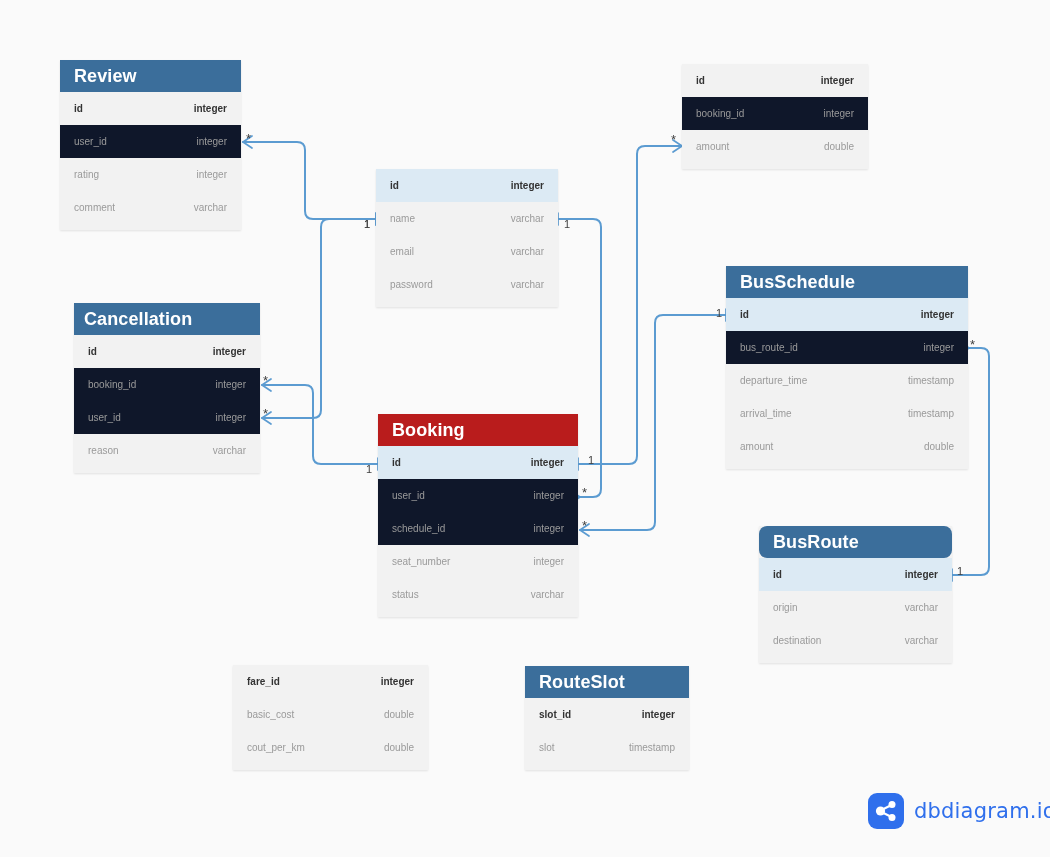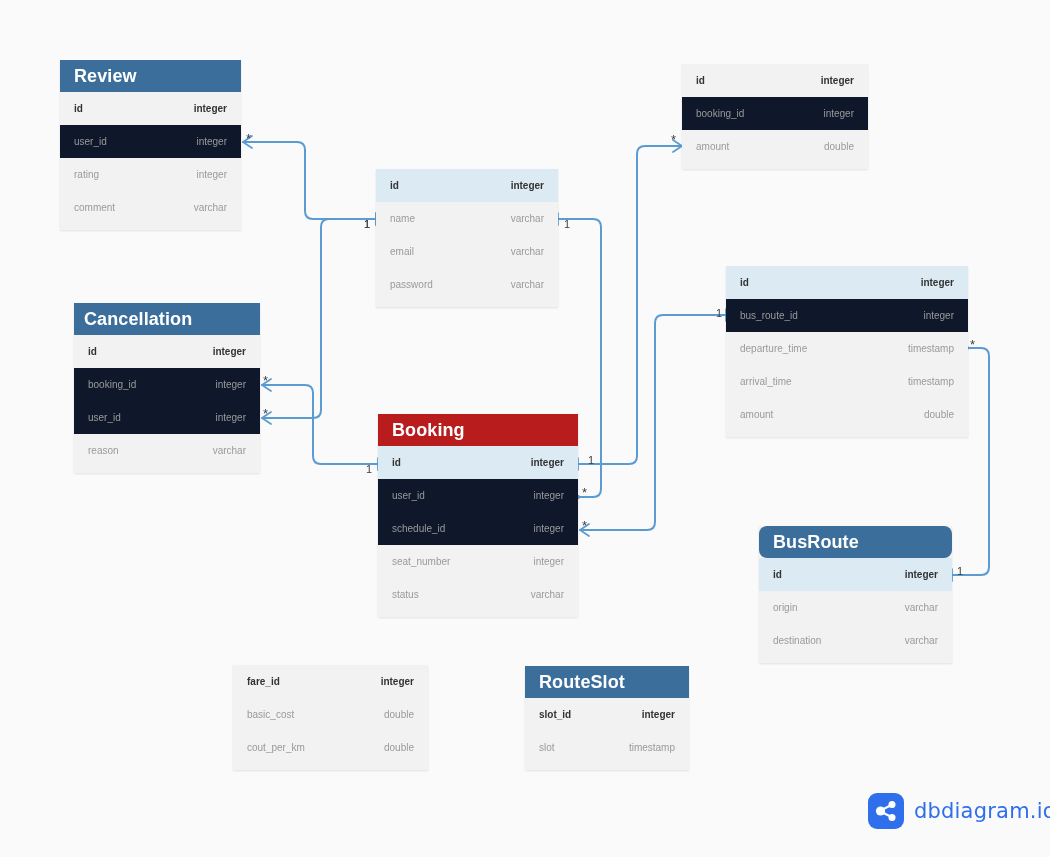--- a/index.html
+++ b/index.html
@@ -220,20 +220,21 @@
           <span class="field-name">user_id</span>
           <span class="field-type">integer</span>
         </div>
         <div class="field-row">
           <span class="field-name">reason</span>
           <span class="field-type">varchar</span>
         </div>
         <div class="card-pad-bottom"></div>
       </div>
       <div class="table-card" style="left: 726px; top: 266px; width: 242px;">
+        <div class="table-header" style="background: rgb(59, 110, 155);">BusSchedule</div>
         <div class="field-row pk fk">
           <span class="field-name">id</span>
           <span class="field-type">integer</span>
         </div>
         <div class="field-row fk">
           <span class="field-name">bus_route_id</span>
           <span class="field-type">integer</span>
         </div>
         <div class="field-row">
           <span class="field-name">departure_time</span>

